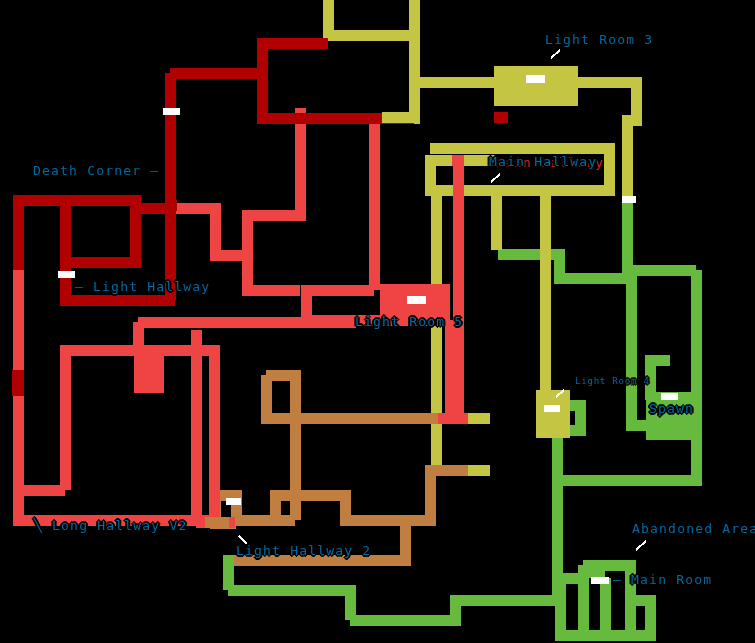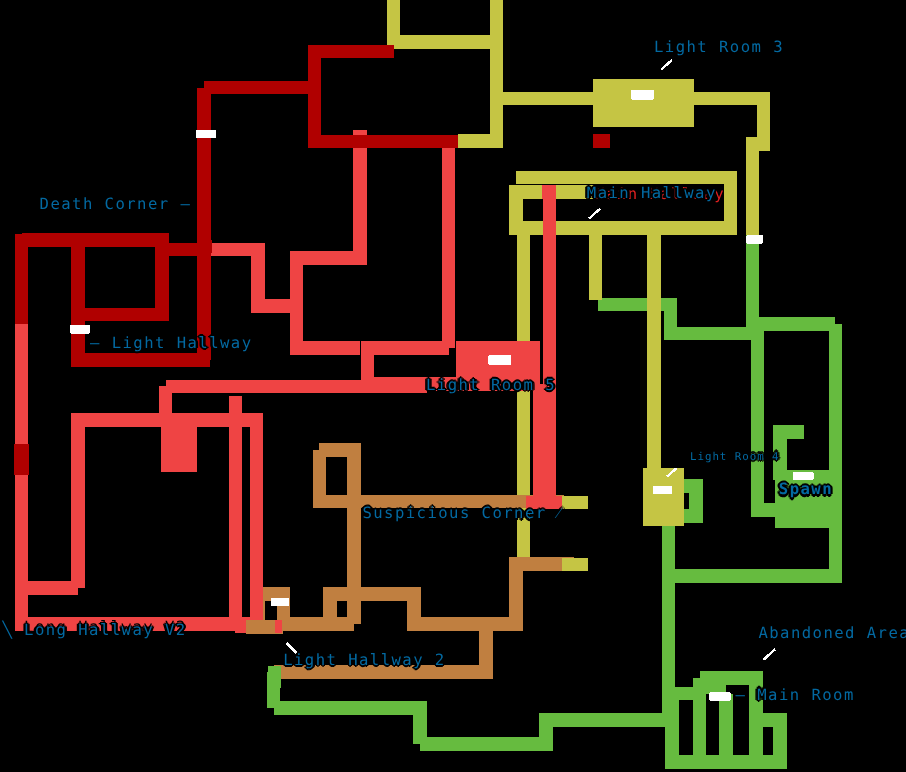--- a/index.html
+++ b/index.html
@@ -171,27 +171,26 @@
 
   <div class="label" style="left:545px;top:33px;">Light Room 3</div>
 
   <div class="stack" style="left:489px;top:155px;">
     <div class="label lay label-red" style="left:7px;top:1px;">Main Hallway</div>
     <div class="label lay" style="left:0px;top:0px;">Main Hallway</div>
   </div>
 
   <div class="label" style="left:355px;top:315px;">Light Room 5</div>
 
-  <div class="label" style="left:302px;top:422px;">Suspicious Corner ⁄</div>
 
-  <div class="label" style="left:2px;top:519px;">╲ Long Hallway V2</div>
+  <div class="label" style="left:34px;top:519px;">╲ Long Hallway V2</div>
 
   <div class="label" style="left:236px;top:544px;">Light Hallway 2</div>
 
   <div class="label small" style="left:559px;top:377px;margin-left:16px;">Light Room 4</div>
 
-  <div class="label" style="left:649px;top:402px;font-weight:bold;">Spawn</div>
+  <div class="label" style="left:649px;top:402px;">Spawn</div>
 
   <div class="label" style="left:632px;top:522px;">Abandoned Area</div>
 
   <div class="label" style="left:613px;top:573px;">– Main Room</div>
 
 </div>
 
 </body></html>

